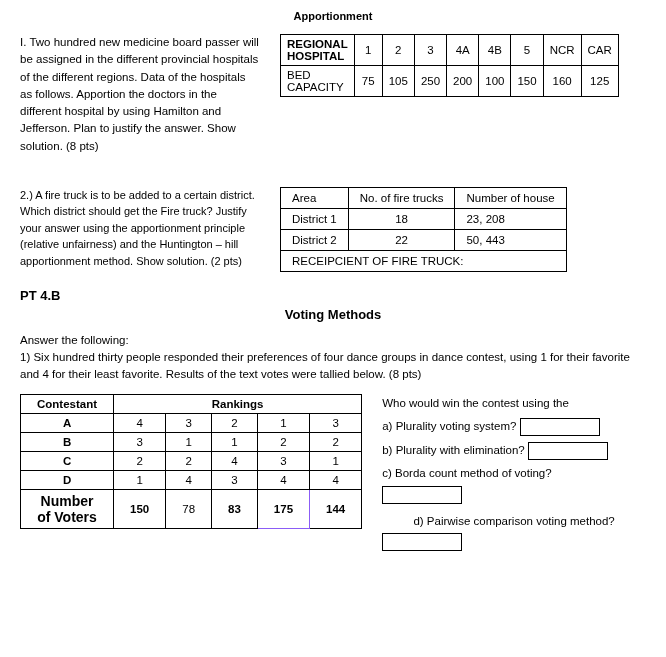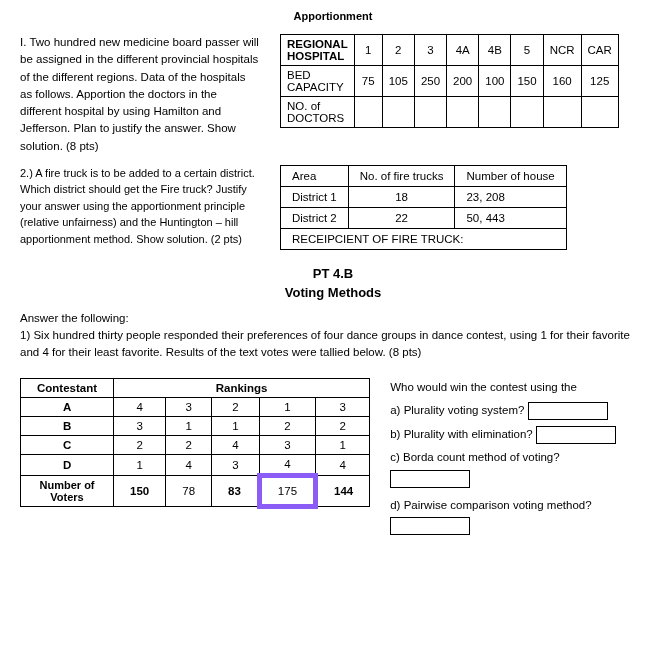--- a/index.html
+++ b/index.html
@@ -14,21 +14,21 @@
     }
     .page-title {
       text-align: center;
       font-weight: bold;
       font-size: 11px;
       margin-bottom: 12px;
     }
     .section-1 {
       display: flex;
       gap: 20px;
-      margin-bottom: 10px;
+      margin-bottom: 32px;
     }
     .section-1-text {
       flex: 0 0 240px;
       font-size: 11.5px;
       line-height: 1.5;
     }
     .section-1-table-area {
       flex: 1;
     }
     table {
@@ -62,35 +62,34 @@
       flex: 1;
     }
     .fire-table td {
       text-align: left;
       padding: 4px 11px;
     }
     .fire-table td.center {
       text-align: center;
     }
     .pt-title {
-      text-align: center;
       font-weight: bold;
       font-size: 13px;
       margin: 10px 0 4px 0;
     }
     .pt-subtitle {
       text-align: center;
       font-weight: bold;
       font-size: 13px;
       margin-bottom: 10px;
     }
     .voting-text {
       font-size: 11.5px;
       line-height: 1.5;
-      margin-bottom: 16px;
+      margin-bottom: 10px;
     }
     .voting-section {
       display: flex;
       gap: 20px;
     }
     .voting-table-area {
       flex: 0 0 280px;
     }
     .voting-table th {
       font-weight: bold;
@@ -152,31 +151,20 @@
         <td class="label-cell">BED<br>CAPACITY</td>
         <td>75</td>
         <td>105</td>
         <td>250</td>
         <td>200</td>
         <td>100</td>
         <td>150</td>
         <td>160</td>
         <td>125</td>
       </tr>
-      <tr>
-        <td class="label-cell">NO. of<br>DOCTORS</td>
-        <td>&nbsp;</td>
-        <td>&nbsp;</td>
-        <td>&nbsp;</td>
-        <td>&nbsp;</td>
-        <td>&nbsp;</td>
-        <td>&nbsp;</td>
-        <td>&nbsp;</td>
-        <td>&nbsp;</td>
-      </tr>
     </tbody>
       </table>
   </div>
 </div>
 
 <div class="section-2">
   <div class="section-2-text">2.) A fire truck is to be added to a certain district. Which district should get the  Fire truck? Justify your answer using the apportionment principle (relative unfairness) and the Huntington – hill apportionment method. Show solution. (2 pts)</div>
   <div class="section-2-table-area">
     <table class="fire-table">
       <tbody>
@@ -246,43 +234,43 @@
       </tr>
       <tr>
         <td style="border:1px solid #000; font-weight:bold;">D</td>
         <td style="border:1px solid #000;">1</td>
         <td style="border:1px solid #000;">4</td>
         <td style="border:1px solid #000;">3</td>
         <td style="border:1px solid #000;">4</td>
         <td style="border:1px solid #000;">4</td>
       </tr>
       <tr class="bold-row">
-        <td style="border:1px solid #000; font-weight:bold; font-size:11px;">Number of Voters</td>
+        <td style="border:1px solid #000; font-weight:bold; font-size:14px;">Number of Voters</td>
         <td style="border:1px solid #000; font-weight:bold;">150</td>
         <td style="border:1px solid #000; font-weight:normal;">78</td>
         <td style="border:1px solid #000; font-weight:bold;">83</td>
-        <td style="border:5px solid #8b5cf6; font-weight:normal;">175</td>
+        <td style="border:1px solid #8b5cf6; font-weight:bold;">175</td>
         <td style="border:1px solid #000; font-weight:bold;">144</td>
       </tr>
     </tbody>
       </table>
   </div>
 
   <div class="voting-questions">
     <div class="q-item">Who would win the contest using the</div>
     <div class="q-item">
       <span>a)   Plurality voting system?</span>
       <span class="answer-box"></span>
     </div>
     <div class="q-item">
       <span>b)   Plurality with elimination?</span>
       <span class="answer-box"></span>
     </div>
     <div class="q-item">
       <span>c)   Borda  count  method  of  voting?</span>
       <div class="answer-box-block"></div>
     </div>
-    <div class="q-item" style="margin-top:8px;">
+    <div class="q-item" style="margin-top:8px;text-align:center;">
       <span>d)   Pairwise comparison voting method?</span>
       <div class="answer-box-block"></div>
     </div>
   </div>
 </div>
 
 </body></html>

